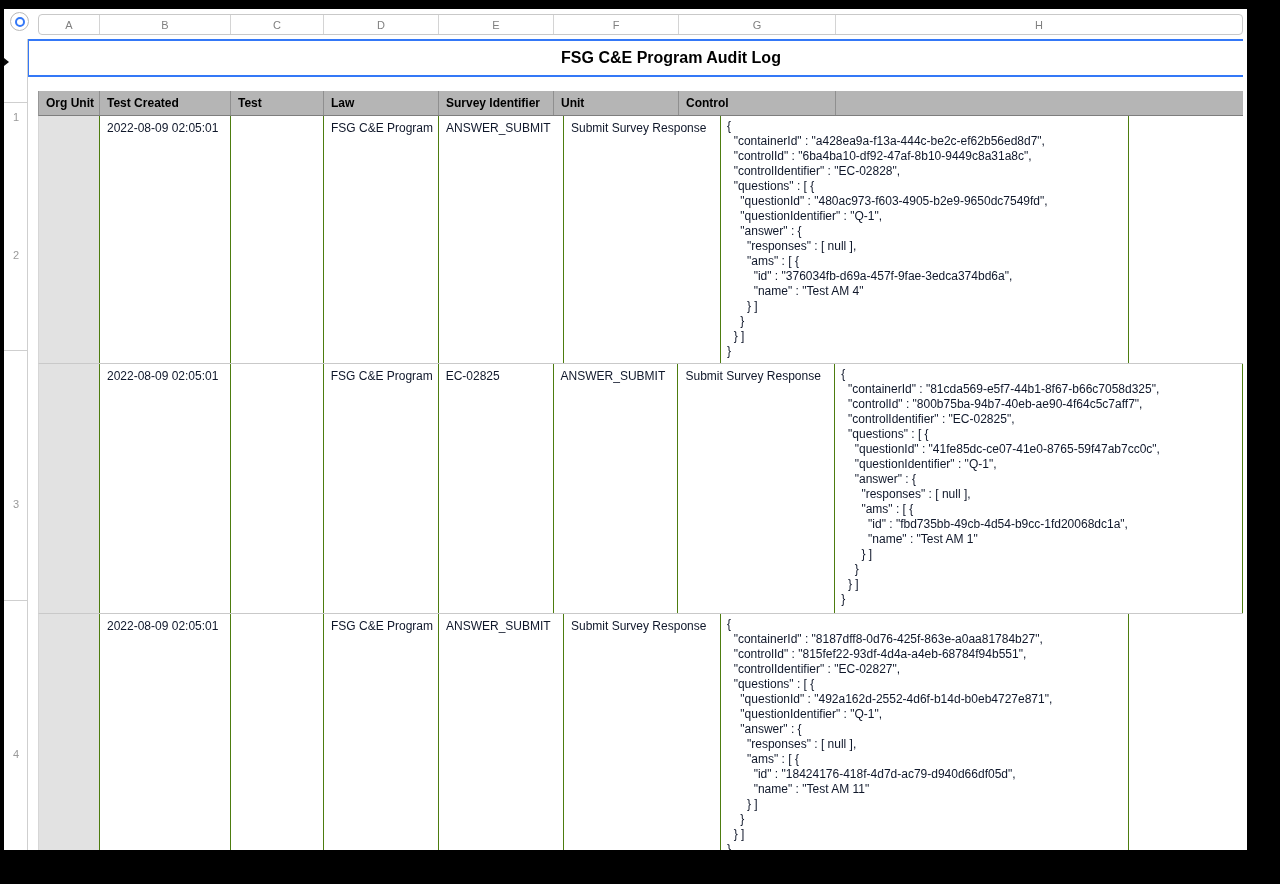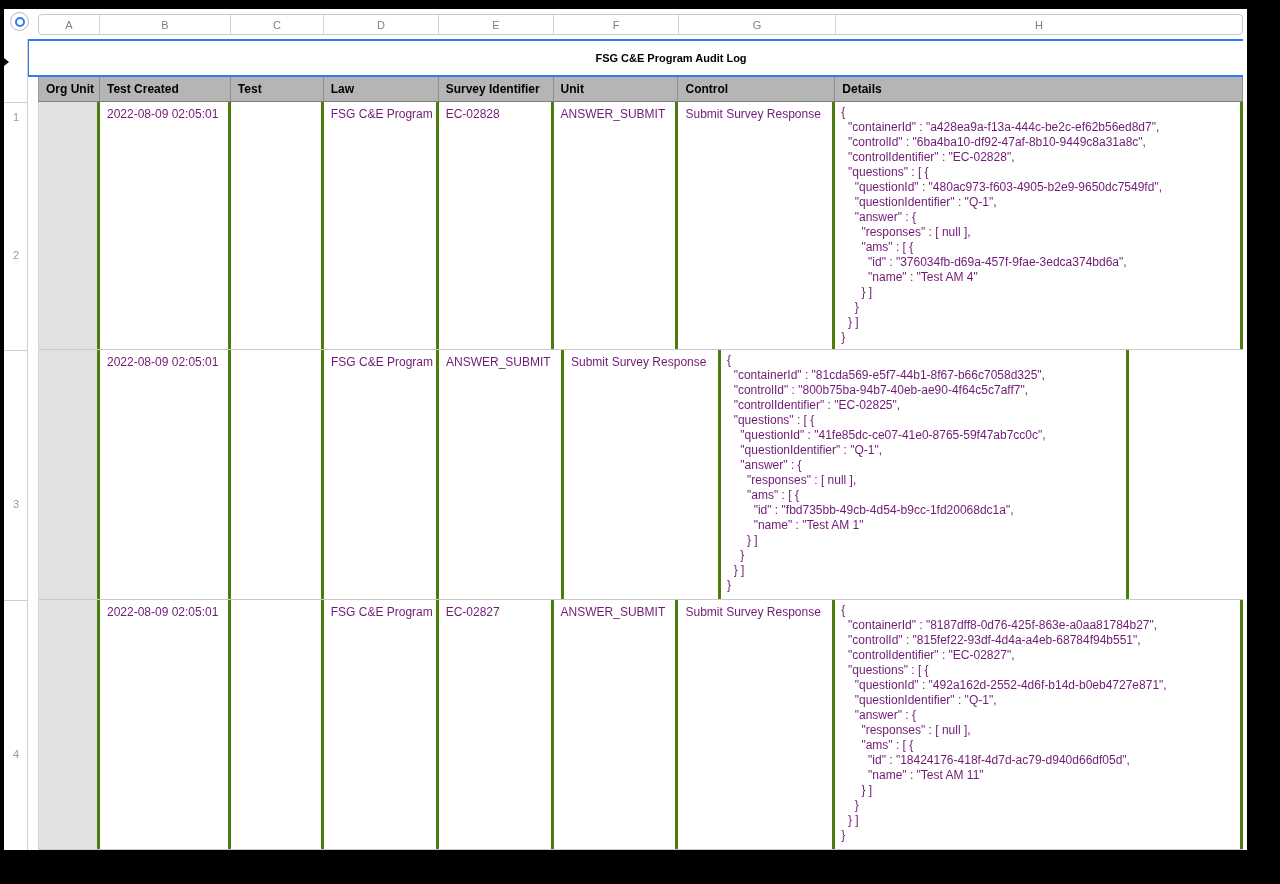--- a/index.html
+++ b/index.html
@@ -35,30 +35,30 @@
   .blueline { position:absolute; left:3px; width:1236px; height:2px; background:#3478f7; }
 
   
   .edge-arrow { position:absolute; left:-4px; top:46px; width:0; height:0;
                 border-left:9px solid #0a0a0a; border-top:7px solid transparent;
                 border-bottom:7px solid transparent; }
 
   
   .sheet { position:absolute; left:34px; top:32px; width:1205px; }
   .title-row { height:34px; display:flex; align-items:center; justify-content:center;
-               padding-left:61px; font-size:11px; font-weight:bold; color:#000; background:#fff; }
-  .header-row { margin-top:2px; height:25px; display:flex; background:#b5b5b5;
+               padding-left:61px; font-size:16px; font-weight:bold; color:#000; background:#fff; }
+  .header-row { margin-top:16px; height:25px; display:flex; background:#b5b5b5;
                 border-bottom:1px solid #7e7e7e; border-left:1px solid #979797; }
   .header-row .hc { font-size:12px; font-weight:bold; color:#000; padding-left:7px;
                     display:flex; align-items:center; border-right:1px solid #8f8f8f;
                     overflow:hidden; white-space:nowrap; }
   .data-row { display:flex; border-bottom:1px solid #c9c9c9; border-left:1px solid #d6d6d6;
               background:#fff; overflow:hidden; }
-  .data-row .dc { font-size:12px; color:#701a75; padding:5px 6px 0 7px;
-                  border-right:3px solid #4d7c0f; overflow:hidden; white-space:nowrap; }
+  .data-row .dc { font-size:12px; color:#0f172a; padding:5px 6px 0 7px;
+                  border-right:1px solid #4d7c0f; overflow:hidden; white-space:nowrap; }
   .data-row .dc.org { background:#e2e2e2; }
   .data-row .dc.details { white-space:pre-wrap; line-height:15px; padding:3px 4px 0 6px;
                           font-size:12px; }
   .r2 { height:248px; } .r3 { height:250px; } .r4 { height:250px; }
 
   .w-a { width:61px; } .w-b { width:131px; } .w-c { width:93px; } .w-d { width:115px; }
   .w-e { width:115px; } .w-f { width:125px; } .w-g { width:157px; } .w-h { width:408px; }
 </style>
 </head>
 <body>
@@ -101,29 +101,27 @@
       </div>
 
       <div class="header-row">
         <div class="hc w-a">Org Unit</div>
         <div class="hc w-b">Test Created</div>
         <div class="hc w-c">Test</div>
         <div class="hc w-d">Law</div>
         <div class="hc w-e">Survey Identifier</div>
         <div class="hc w-f">Unit</div>
         <div class="hc w-g">Control</div>
-        <div class="hc w-h">Details</div>
       </div>
 
       <div class="data-row r2">
         <div class="dc org w-a"></div>
         <div class="dc w-b">2022-08-09 02:05:01</div>
         <div class="dc w-c"></div>
         <div class="dc w-d">FSG C&amp;E Program</div>
-        <div class="dc w-e">EC-02828</div>
         <div class="dc w-f">ANSWER_SUBMIT</div>
         <div class="dc w-g">Submit Survey Response</div>
         <div class="dc details w-h">{
   "containerId" : "a428ea9a-f13a-444c-be2c-ef62b56ed8d7",
   "controlId" : "6ba4ba10-df92-47af-8b10-9449c8a31a8c",
   "controlIdentifier" : "EC-02828",
   "questions" : [ {
     "questionId" : "480ac973-f603-4905-b2e9-9650dc7549fd",
     "questionIdentifier" : "Q-1",
     "answer" : {
@@ -135,20 +133,21 @@
     }
   } ]
 }</div>
       </div>
 
       <div class="data-row r3">
         <div class="dc org w-a"></div>
         <div class="dc w-b">2022-08-09 02:05:01</div>
         <div class="dc w-c"></div>
         <div class="dc w-d">FSG C&amp;E Program</div>
+        <div class="dc w-e">EC-02825</div>
         <div class="dc w-f">ANSWER_SUBMIT</div>
         <div class="dc w-g">Submit Survey Response</div>
         <div class="dc details w-h">{
   "containerId" : "81cda569-e5f7-44b1-8f67-b66c7058d325",
   "controlId" : "800b75ba-94b7-40eb-ae90-4f64c5c7aff7",
   "controlIdentifier" : "EC-02825",
   "questions" : [ {
     "questionId" : "41fe85dc-ce07-41e0-8765-59f47ab7cc0c",
     "questionIdentifier" : "Q-1",
     "answer" : {
@@ -160,21 +159,20 @@
     }
   } ]
 }</div>
       </div>
 
       <div class="data-row r4">
         <div class="dc org w-a"></div>
         <div class="dc w-b">2022-08-09 02:05:01</div>
         <div class="dc w-c"></div>
         <div class="dc w-d">FSG C&amp;E Program</div>
-        <div class="dc w-e">EC-02827</div>
         <div class="dc w-f">ANSWER_SUBMIT</div>
         <div class="dc w-g">Submit Survey Response</div>
         <div class="dc details w-h">{
   "containerId" : "8187dff8-0d76-425f-863e-a0aa81784b27",
   "controlId" : "815fef22-93df-4d4a-a4eb-68784f94b551",
   "controlIdentifier" : "EC-02827",
   "questions" : [ {
     "questionId" : "492a162d-2552-4d6f-b14d-b0eb4727e871",
     "questionIdentifier" : "Q-1",
     "answer" : {

